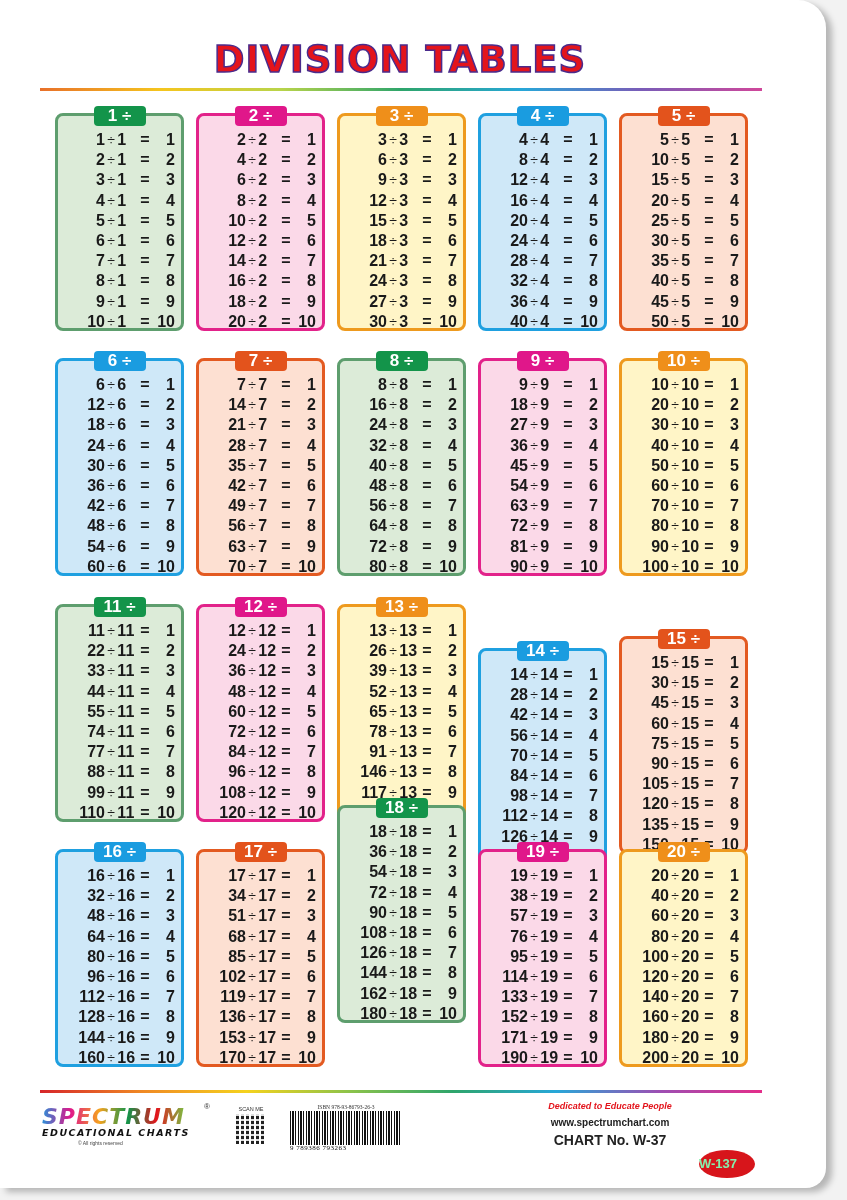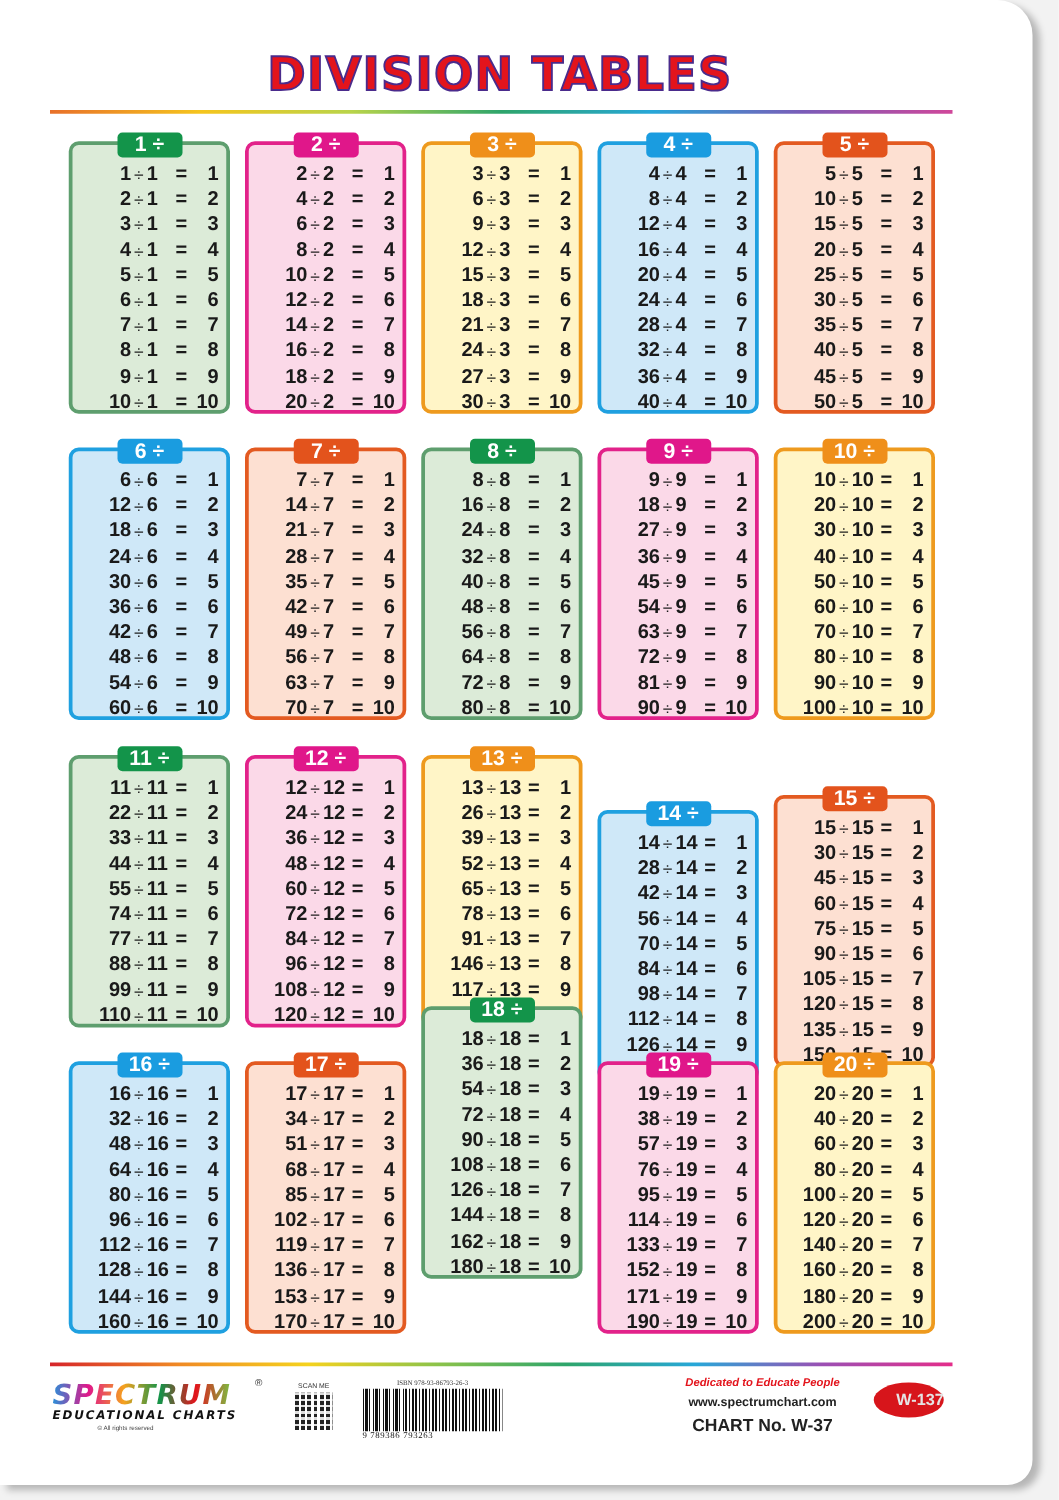--- a/index.html
+++ b/index.html
@@ -34,21 +34,21 @@
      repeating-linear-gradient(90deg,#222 0 3px,#fff 3px 5px),#fff;
      position:relative;}
   .qr::before{content:"";position:absolute;inset:0;background:repeating-linear-gradient(0deg,transparent 0 3px,rgba(255,255,255,.85) 3px 5px);}
   .barcode-wrap{position:absolute;left:290px;top:1104px;width:112px;}
   .isbn{font-family:"Liberation Serif",serif;font-size:5.5px;color:#333;text-align:center;}
   .bars{height:34px;margin-top:1px;background:repeating-linear-gradient(90deg,#111 0 1px,#fff 1px 2px,#111 2px 4px,#fff 4px 5px,#111 5px 6px,#fff 6px 8px);}
   .bar-num{font-family:"Liberation Serif",serif;font-size:7px;color:#111;letter-spacing:.5px;margin-top:-1px;}
   .dedicated{position:absolute;left:530px;top:1101px;width:160px;text-align:center;font-style:italic;font-weight:bold;font-size:9px;color:#e3141c;}
   .website{position:absolute;left:530px;top:1117px;width:160px;text-align:center;font-weight:bold;font-size:10px;color:#222;}
   .chartno{position:absolute;left:530px;top:1132px;width:160px;text-align:center;font-weight:bold;font-size:14px;color:#222;}
-  .badge{position:absolute;left:699px;top:1106px;width:56px;height:28px;border-radius:50%;background:#d7151b;color:#e5e5e5;font-weight:bold;font-size:13px;line-height:28px;text-align:right;}
+  .badge{position:absolute;left:699px;top:1150px;width:56px;height:28px;border-radius:50%;background:#d7151b;color:#86efac;font-weight:bold;font-size:13px;line-height:28px;text-align:left;}
 </style>
 </head>
 <body>
 
 <div class="board">
   <div class="title">DIVISION TABLES</div>
   <div class="rainbow r1"></div>
 
   <div id="grid">
       <div class="card green" style="left: 55px; top: 113px;">

